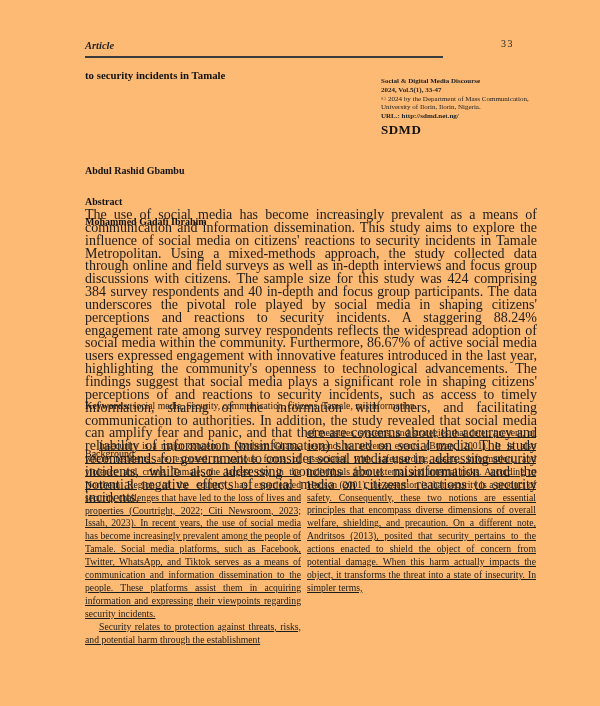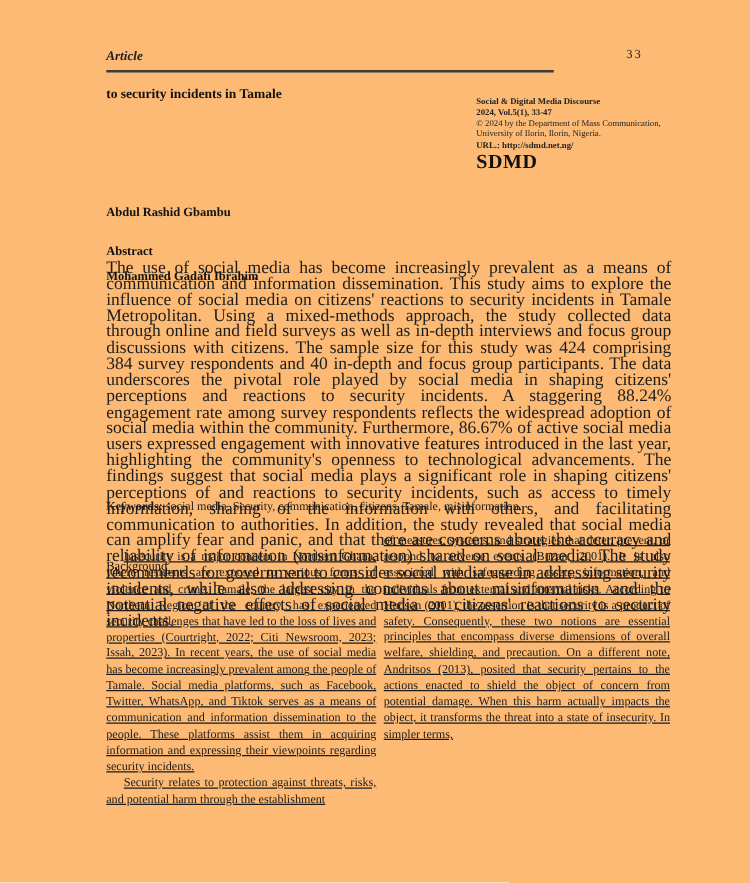--- a/index.html
+++ b/index.html
@@ -57,21 +57,21 @@
     top: 77px;
     width: 170px;
     font-size: 7px;
     line-height: 8.8px;
     color: #222;
     margin-left: 27px;
   }
   .journal-block .bold { font-weight: bold; }
   .journal-logo {
     font-weight: bold;
-    font-size: 16px;
+    font-size: 13px;
     margin-top: 5px;
     letter-spacing: 0.5px;
     color: #111;
   }
   
   .authors {
     position: absolute;
     left: 85px;
     top: 125px;
   }

